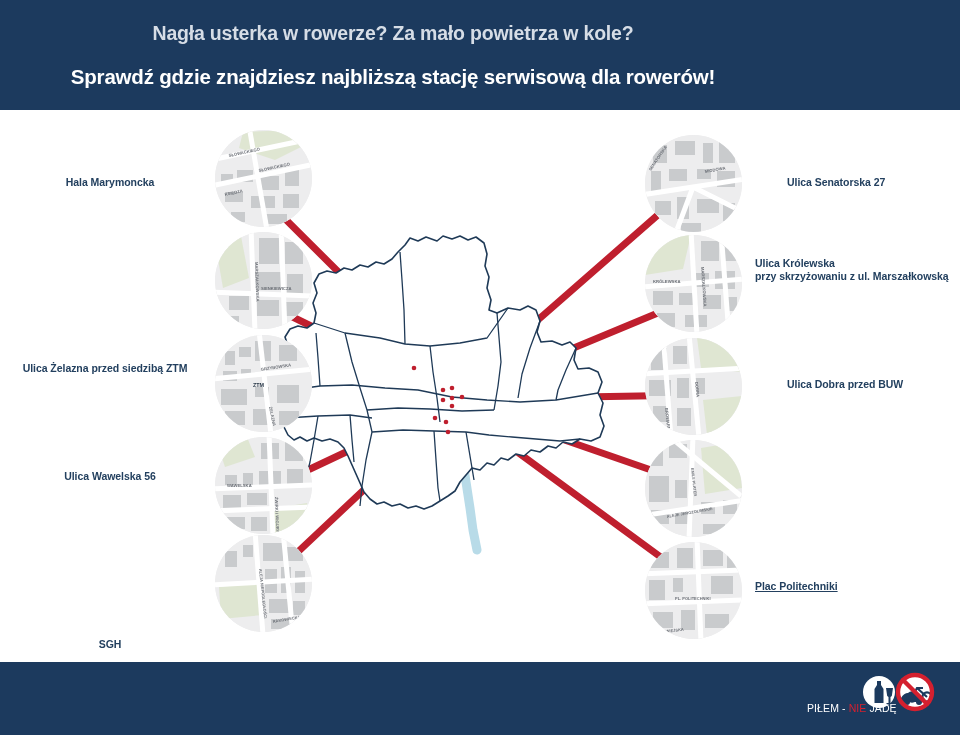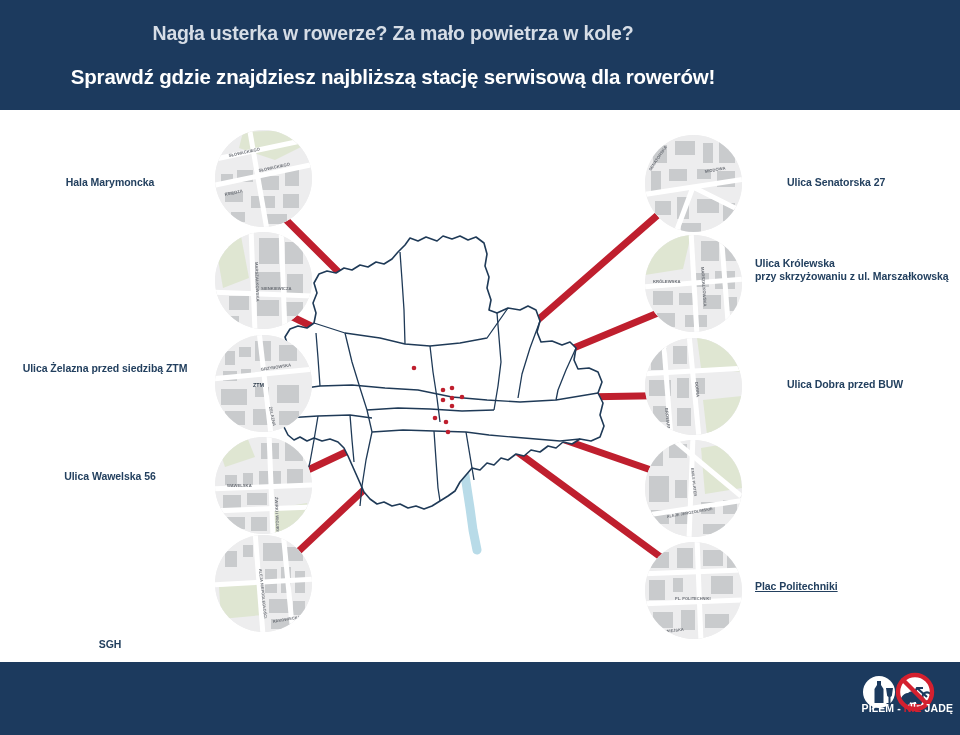--- a/index.html
+++ b/index.html
@@ -48,22 +48,22 @@
   .label{
     position:absolute;color:#23405f;font-size:10.5px;font-weight:bold;
     line-height:13px;letter-spacing:-0.05px;
   }
   .label.left{text-align:center;}
   .label.right{text-align:left;}
 
   
   #footer-logo{position:absolute;top:672px;left:853px;width:100px;height:56px;}
   #logo-text{
-    position:absolute;top:702px;left:853px;width:100px;
-    text-align:right;font-size:10.5px;font-weight:bold;letter-spacing:0.1px;
+    position:absolute;top:702px;left:807px;width:100px;
+    text-align:left;font-size:10.5px;font-weight:normal;letter-spacing:0.1px;
     color:#ffffff;white-space:nowrap;
   }
   #logo-text .nie{color:#d4202f;}
 </style>
 </head>
 <body>
 
 <div id="stage">
 
   <div class="band" id="header-band"></div>

